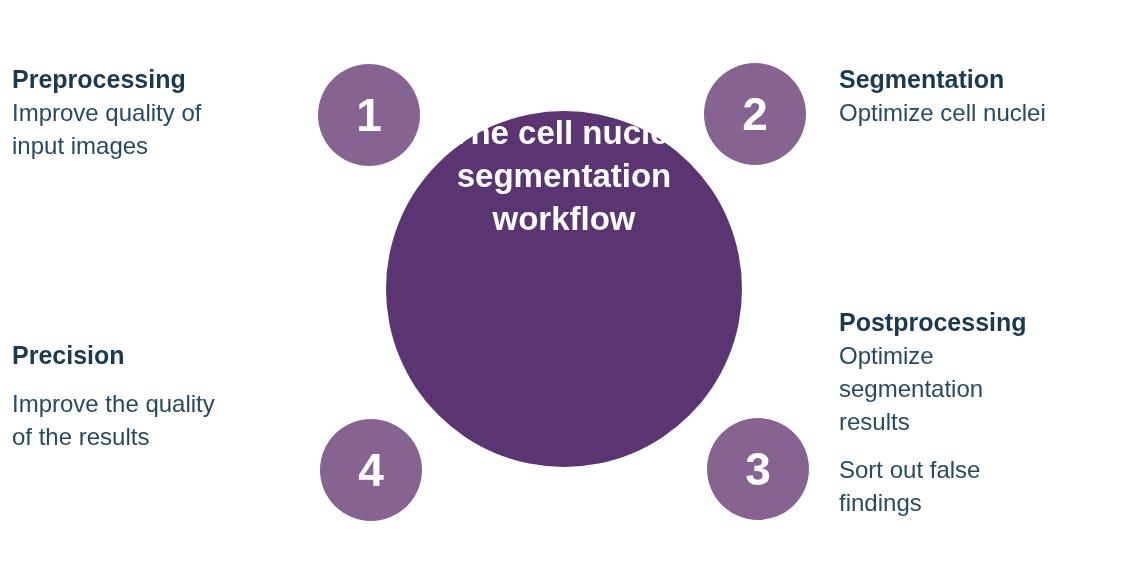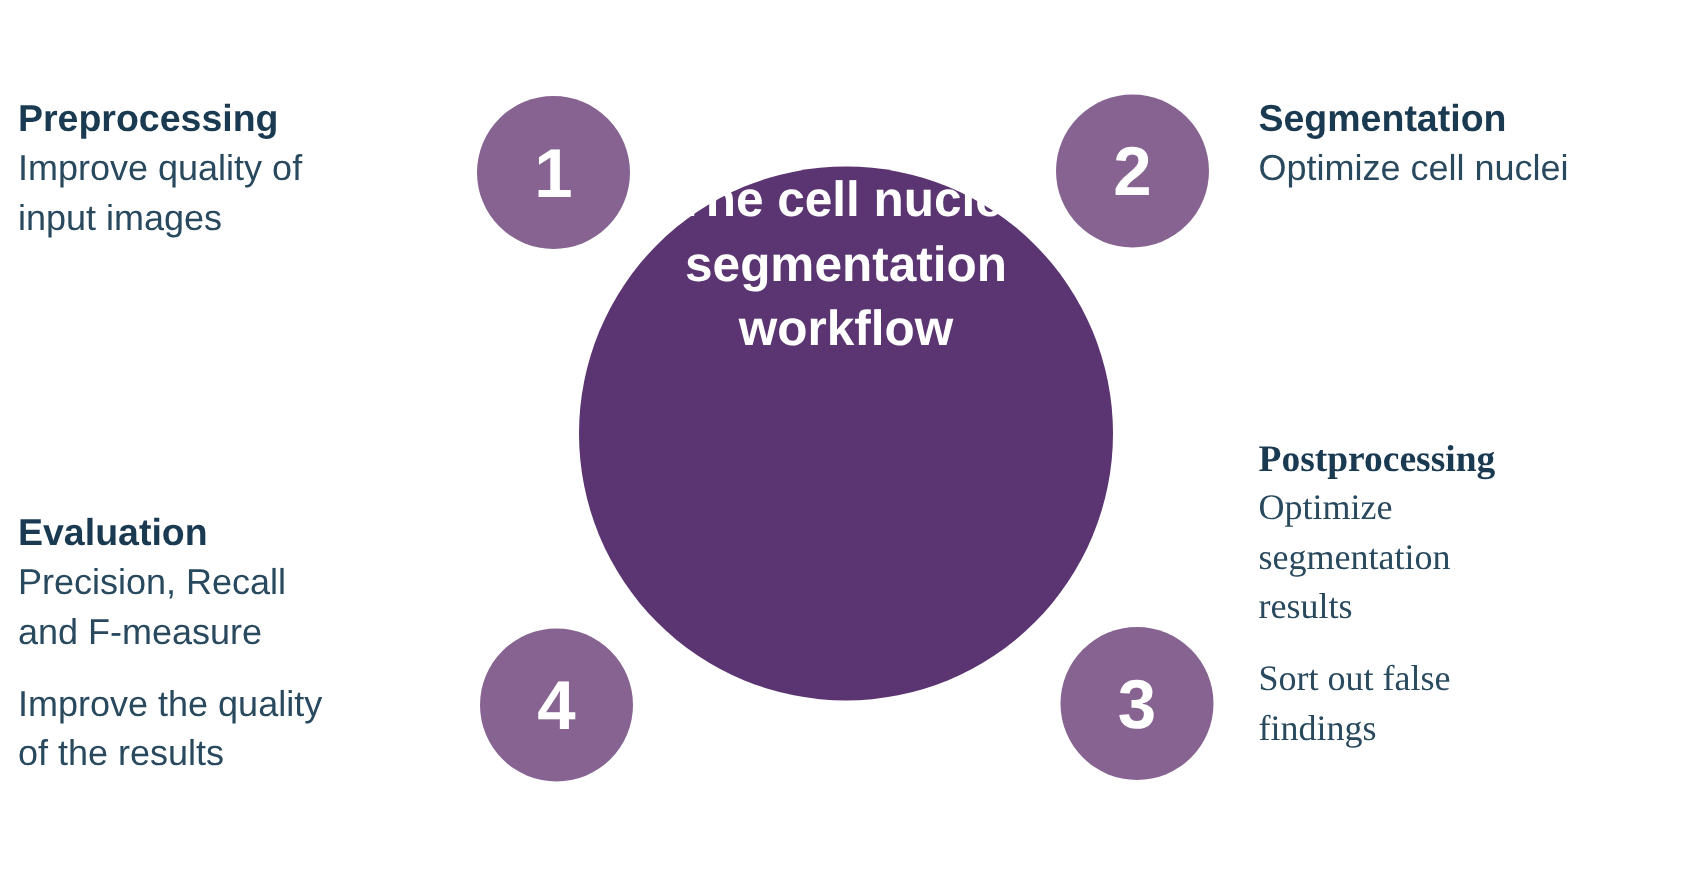--- a/index.html
+++ b/index.html
@@ -67,21 +67,21 @@
   .step-title {
     font-weight: 700;
     font-size: 25px;
     color: var(--heading-text, #1a3a52);
   }
   .step-desc { white-space: pre-line; }
   .step-desc.second { margin-top: 15px; }
 
   #text-1 { right: 833px; top: 63px; width: 280px; }
   #text-2 { left: 839px; top: 63px; width: 280px; }
-  #text-3 { left: 839px; top: 290px; width: 260px; font-family: Liberation Serif, serif; }
+  #text-3 { left: 839px; top: 306px; width: 260px; }
   #text-4 { right: 833px; top: 339px; width: 280px; }
 </style>
 </head>
 <body>
 
 <div>
 
   <div class="center-circle">
     <div class="center-title">The cell nuclei
 segmentation
@@ -114,20 +114,18 @@
 segmentation
 results</div>
     <div class="step-desc second">Sort out false
 findings</div>
   </div>
 
   <div class="step-circle" id="circle-4">
     <span class="step-number">4</span>
   </div>
   <div class="step-text align-right" id="text-4">
-    <div class="step-title">Evaluation</div>
-    <div class="step-desc">Precision, Recall
-and F-measure</div>
+    <div class="step-title">Precision</div>
     <div class="step-desc second">Improve the quality
 of the results</div>
   </div>
 
 </div>
 
 </body></html>

